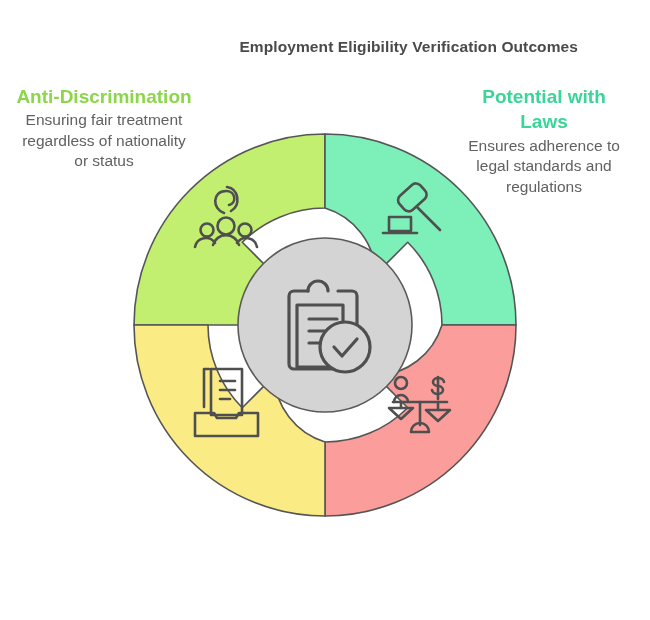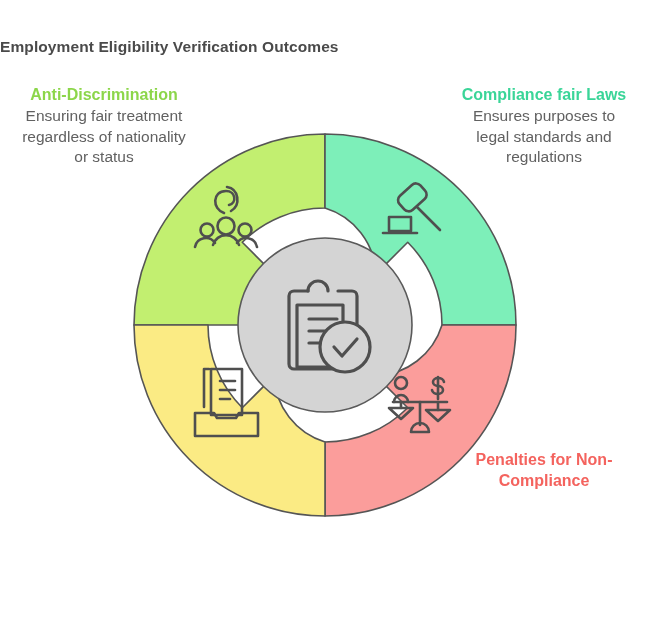--- a/index.html
+++ b/index.html
@@ -18,41 +18,41 @@
   #infographic {
     position: relative;
     width: 650px;
     height: 620px;
   }
   .page-title {
     position: absolute;
     left: 0;
     top: 38px;
     width: 578px;
-    text-align: left;
+    text-align: right;
     font-size: 15.5px;
     font-weight: bold;
     color: #4a4a4a;
     letter-spacing: 0.1px;
   }
   .wheel {
     position: absolute;
     left: 125px;
     top: 125px;
     width: 400px;
     height: 400px;
   }
   .label-block {
     position: absolute;
     width: 176px;
     text-align: center;
     line-height: 1.33;
   }
   .label-block .lbl-title {
-    font-size: 16px;
+    font-size: 19px;
     font-weight: bold;
     margin: 0 0 1px 0;
   }
   .label-block .lbl-desc {
     font-size: 15.5px;
     font-weight: normal;
     color: #616161;
     margin: 0;
   }
   #label-anti-discrimination {
@@ -82,27 +82,26 @@
 <div id="infographic">
 
   <div class="page-title">Employment Eligibility Verification Outcomes</div>
 
   <div class="label-block" id="label-anti-discrimination">
     <div class="lbl-title t-green" style="color: rgb(140, 214, 74);">Anti-Discrimination</div>
     <div class="lbl-desc">Ensuring fair treatment regardless of nationality or status</div>
   </div>
 
   <div class="label-block" id="label-compliance">
-    <div class="lbl-title t-teal" style="color: rgb(58, 213, 152);">Compliance fair Laws</div>
-    <div class="lbl-desc">Ensures purposes to legal standards and regulations</div>
+    <div class="lbl-title t-teal" style="color: rgb(58, 213, 152);">Potential with Laws</div>
+    <div class="lbl-desc">Ensures adherence to legal standards and regulations</div>
   </div>
 
 
   <div class="label-block" id="label-penalties">
-    <div class="lbl-title t-red" style="color: rgb(244, 99, 94);">Penalties for Non-Compliance</div>
   </div>
 
   <svg class="wheel" viewBox="0 0 400 400">
 
     <path id="seg-tl" d="M 9 200
              A 191 191 0 0 1 200 9
              L 200 83
              A 117 117 0 0 0 117.27 117.27
              L 149.1 149.1
              A 72 72 0 0 0 128 200

